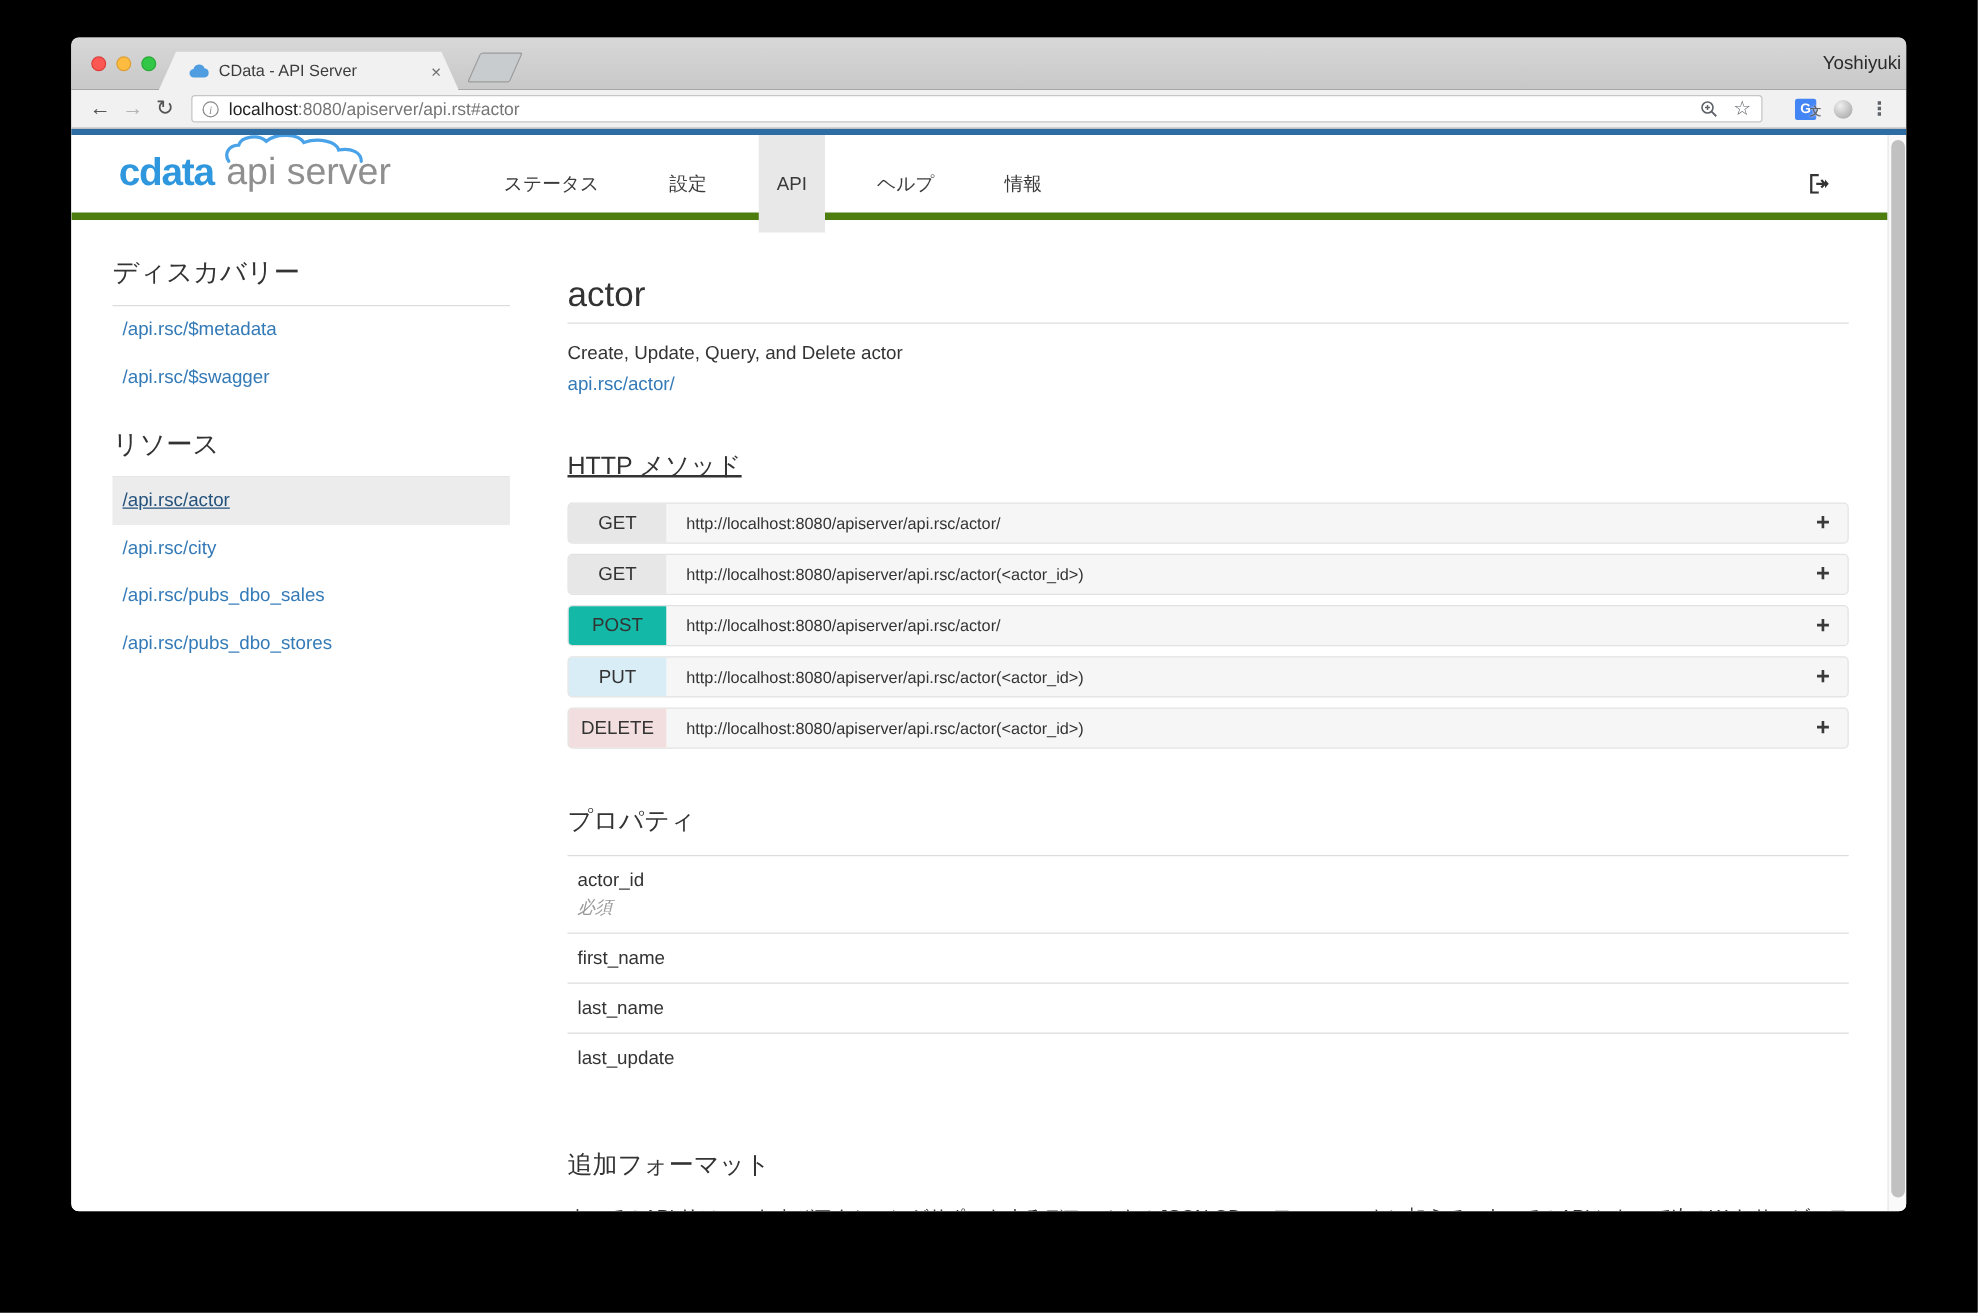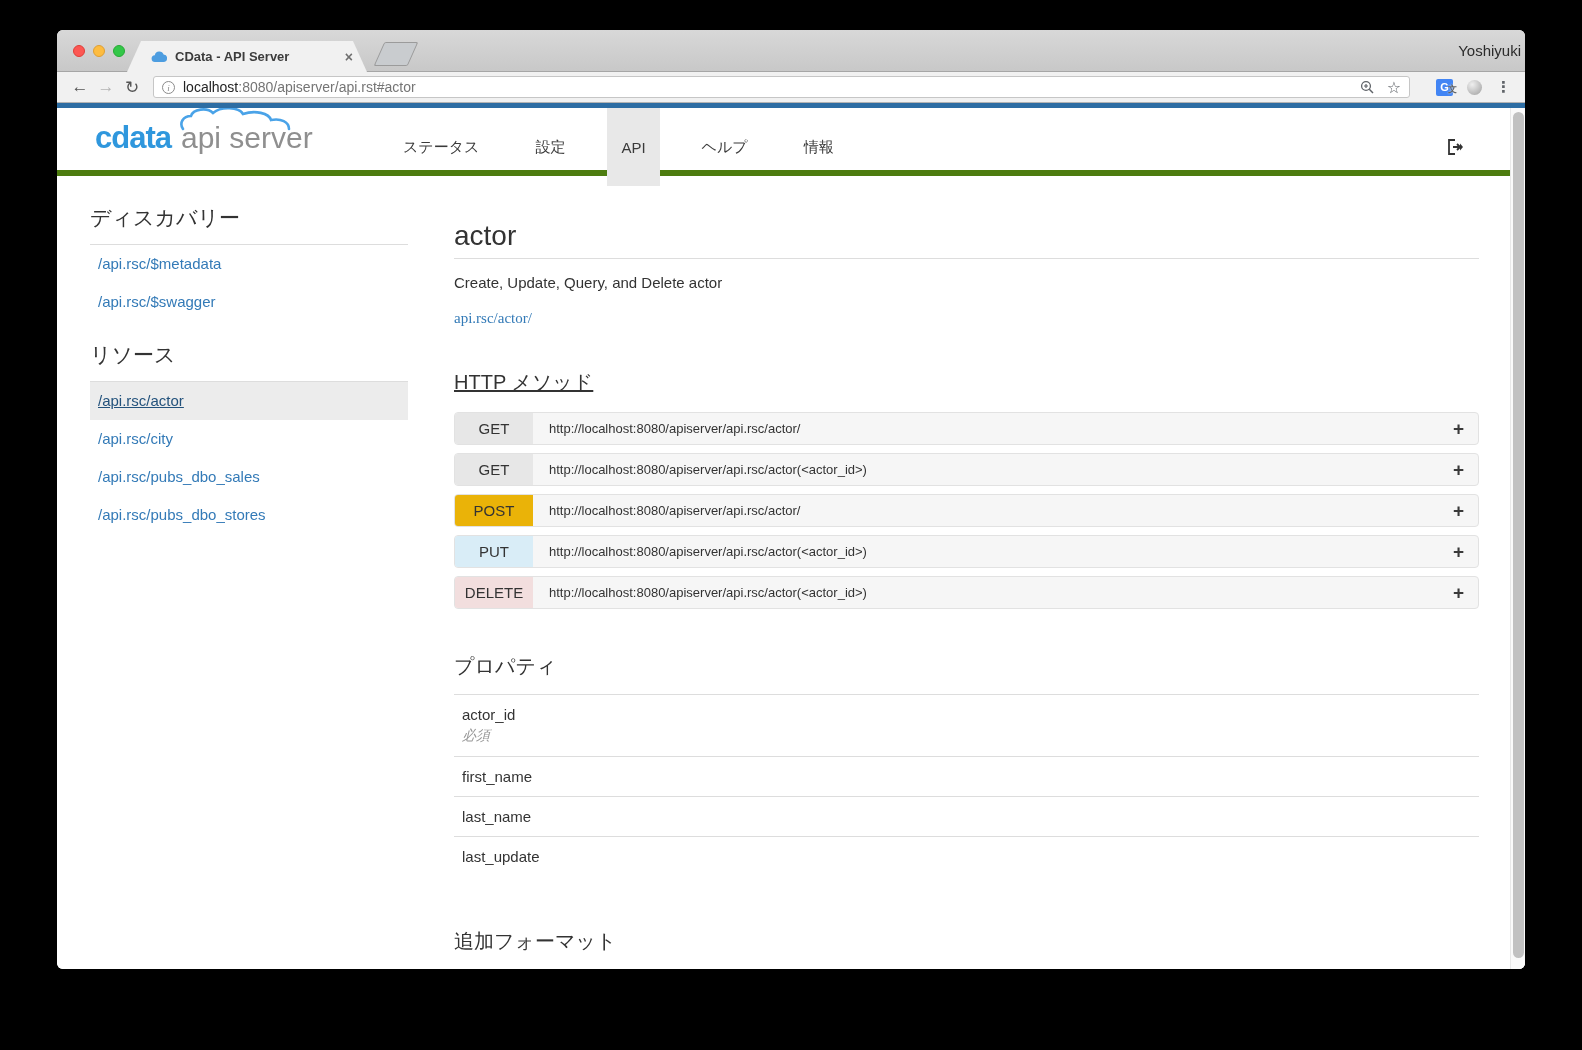--- a/index.html
+++ b/index.html
@@ -10,21 +10,21 @@
 
   
   .titlebar { position:relative; height:42px; background:linear-gradient(#d8d8d8,#c8c8c8); border-bottom:1px solid #a6a6a6; }
   .traffic { position:absolute; top:15px; left:16px; display:flex; gap:8px; }
   .light { width:12px; height:12px; border-radius:50%; }
   .light.red    { background:#fc5753; border:0.5px solid #df3e38; }
   .light.yellow { background:#fdbc40; border:0.5px solid #de9f34; }
   .light.green  { background:#33c748; border:0.5px solid #27aa35; }
   .tab { position:absolute; left:70px; bottom:-1px; width:240px; height:31px;
          background:#f1f1f1; clip-path:polygon(14px 0, calc(100% - 14px) 0, 100% 100%, 0 100%);
-         display:flex; align-items:center; padding:0 14px 0 24px; filter:drop-shadow(0 0 1px #8a8a8a);font-weight:bold; }
+         display:flex; align-items:center; padding:0 14px 0 24px; filter:drop-shadow(0 0 1px #8a8a8a); }
   .tab-title { flex:1; font-size:13px; color:#3c3c3c; white-space:nowrap; overflow:hidden; margin-left:8px; }
   .tab-close { color:#6f6f6f; font-size:14px; line-height:1; }
   .newtab { position:absolute; left:322px; bottom:5px; width:34px; height:24px; background:#c9cccf;
             border:1px solid #9b9b9b; transform:skewX(-24deg); border-radius:2px; }
   .user-name { position:absolute; right:4px; top:12px; font-size:15px; color:#2b2b2b; }
 
   
   .toolbar { position:relative; height:31px; background:#f1f1f1; border-bottom:1px solid #b3b3b3;
              display:flex; align-items:center; padding:0 14px 0 10px; }
   .navbtn { font-size:17px; color:#555; width:26px; text-align:center; }
@@ -68,21 +68,21 @@
   .side-list { list-style:none; margin-bottom:20px; }
   .side-item { padding:10px 8px; }
   .side-item a, a { color:#337ab7; text-decoration:none; font-size:15px; }
   .side-item.selected { background:#ececec; }
   .side-item.selected a { color:#23527c; text-decoration:underline; }
   .side-list.resources { margin-top:0; }
 
   .main { position:absolute; left:397px; top:96px; width:1025px; }
   .main h1 { font-size:28px; font-weight:normal; color:#333; margin-top:16px; padding-bottom:6px; border-bottom:1px solid #ddd; }
   .subtitle { font-size:15px; color:#333; margin-top:15px; }
-  .res-link { display:inline-block; margin-top:19px; font-size:15px;font-family:Liberation Serif, serif; }
+  .res-link { display:inline-block; margin-top:8px; font-size:15px; }
   .main h2 { font-size:20px; font-weight:normal; color:#333; }
   .h2-http { margin-top:42px;text-decoration:underline; }
   .method-list { list-style:none; margin-top:16px; }
   .method-row { display:flex; align-items:center; height:33px; background:#f6f6f6; border:1px solid #e2e2e2;
                 border-radius:4px; margin-bottom:8px; }
   .verb { width:78px; align-self:stretch; display:flex; align-items:center; justify-content:center;
           font-size:15px; color:#333; border-radius:3px 0 0 3px; }
   .murl { margin-left:16px; font-size:13px; color:#333; flex:1; }
   .plus { margin-right:14px; font-size:19px; font-weight:bold; color:#3a3a3a; line-height:1; }
   .h2-props { margin-top:44px; padding-bottom:14px; border-bottom:1px solid #ddd; }
@@ -200,21 +200,21 @@
           <span class="verb" style="background-color: rgb(231, 231, 231);">GET</span>
           <span class="murl">http://localhost:8080/apiserver/api.rsc/actor/</span>
           <span class="plus">+</span>
         </li>
         <li class="method-row">
           <span class="verb" style="background-color: rgb(231, 231, 231);">GET</span>
           <span class="murl">http://localhost:8080/apiserver/api.rsc/actor(&lt;actor_id&gt;)</span>
           <span class="plus">+</span>
         </li>
         <li class="method-row">
-          <span class="verb" style="background-color: #eab308;">POST</span>
+          <span class="verb" style="background-color: #14b8a6;">POST</span>
           <span class="murl">http://localhost:8080/apiserver/api.rsc/actor/</span>
           <span class="plus">+</span>
         </li>
         <li class="method-row">
           <span class="verb" style="background-color: rgb(217, 237, 247);">PUT</span>
           <span class="murl">http://localhost:8080/apiserver/api.rsc/actor(&lt;actor_id&gt;)</span>
           <span class="plus">+</span>
         </li>
         <li class="method-row">
           <span class="verb" style="background-color: rgb(242, 222, 222);">DELETE</span>

